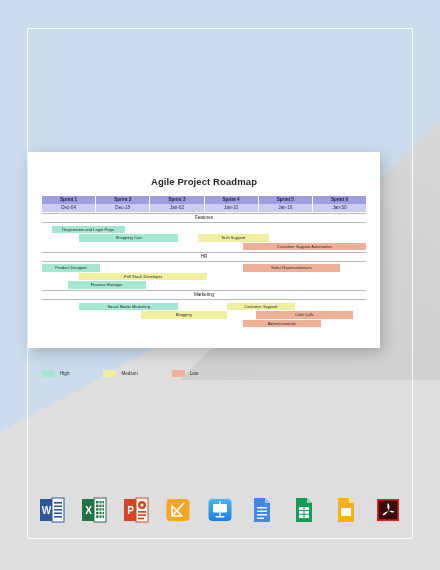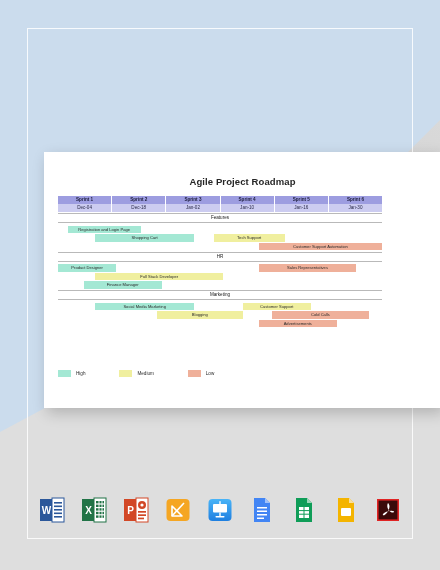--- a/index.html
+++ b/index.html
@@ -46,27 +46,26 @@
     right: 27px;
     bottom: 31px;
     border: 1.5px solid rgba(255,255,255,0.85);
     box-sizing: border-box;
     pointer-events: none;
   }
 
   
   #doc-card {
     position: absolute;
-    left: 44px;
+    left: 28px;
     top: 152px;
     width: 352px;
-    height: 256px;
+    height: 196px;
     background: #ffffff;
     box-shadow: 3px 5px 14px rgba(0,0,0,0.20);
-    padding-left: 45px;
   }
   #doc-inner {
     position: absolute;
     inset: 0;
     padding: 0;
   }
 
   #doc-title {
     text-align: center;
     font-size: 9.5px;

